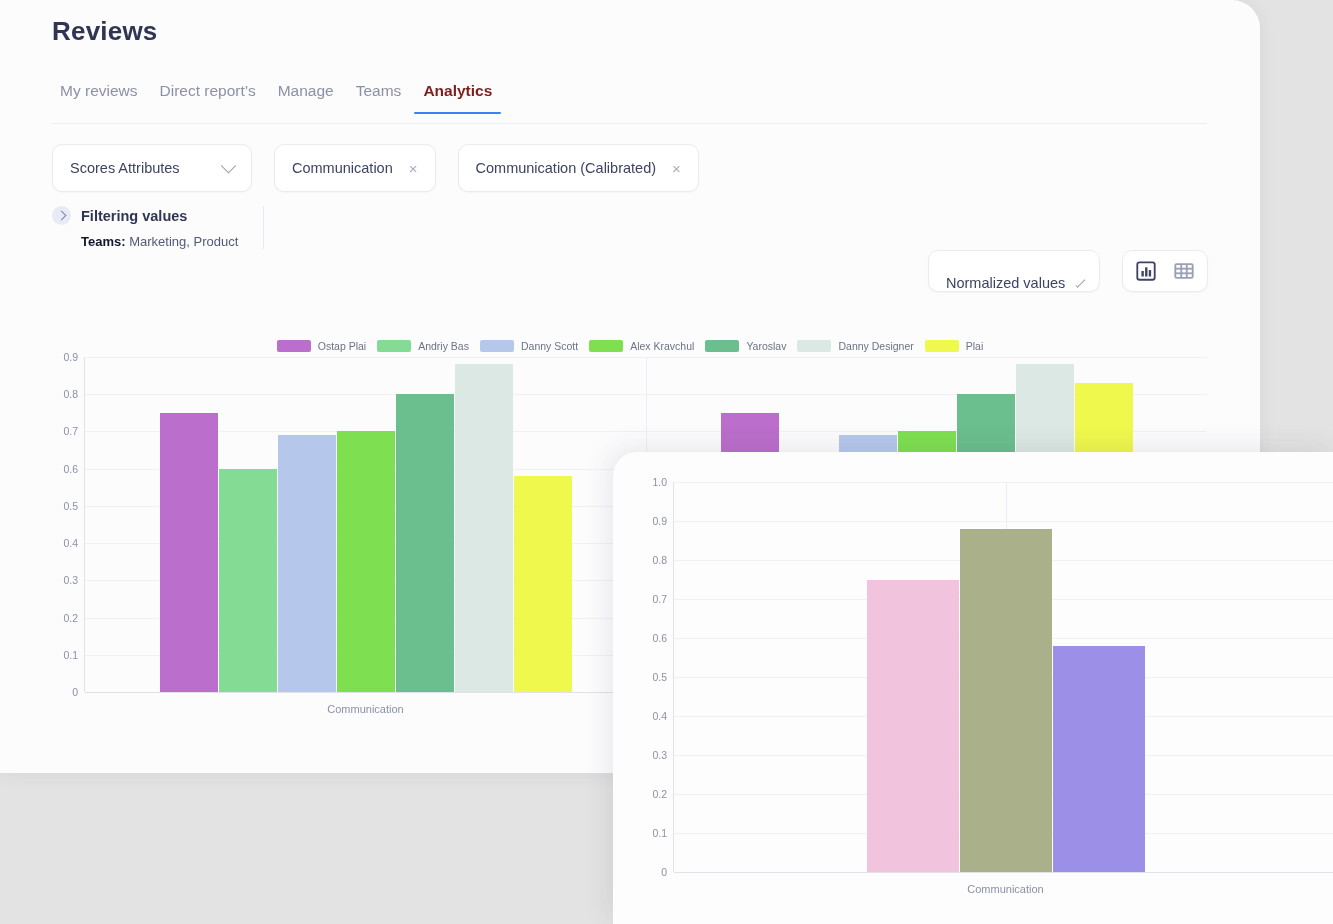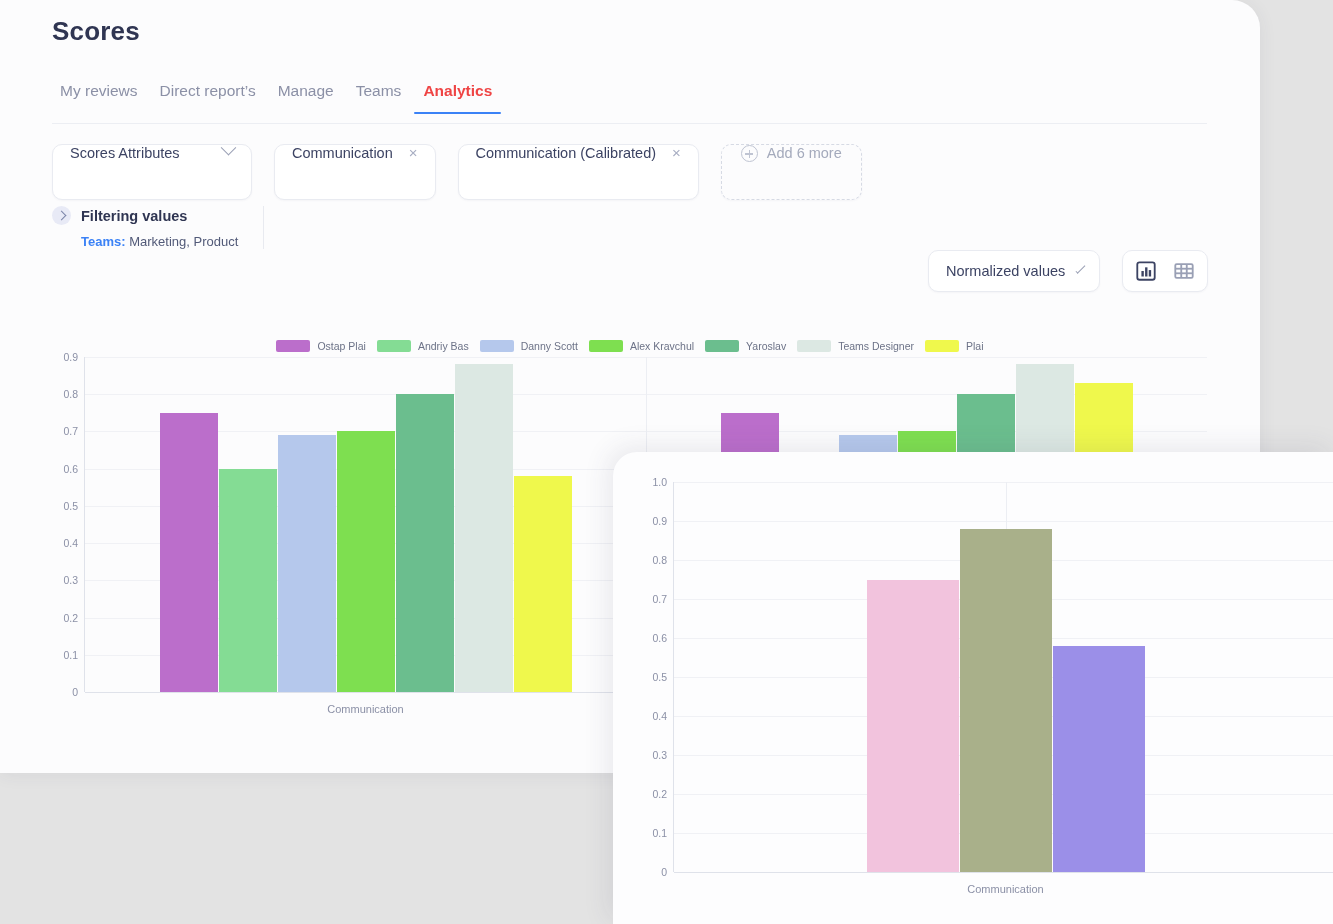--- a/index.html
+++ b/index.html
@@ -35,33 +35,33 @@
     border-bottom: 1px solid #eceef3;
     display: flex; align-items: flex-start; gap: 0; text-align: center;
   }
   .tab {
     position: relative;
     font-size: 15.5px; color: #8b90a6;
     padding: 0 11px 13px 11px;
     cursor: pointer; white-space: nowrap;
   }
   .tab:first-child { padding-left: 8px; }
-  .tab.active { color: #ef4444; font-weight: 700; }
+  .tab.active { color: #7f1d1d; font-weight: 700; }
   .tab.active::after {
     content: ""; position: absolute;
     left: 2px; right: 2px; bottom: -1px; height: 2.5px;
     background: #3b82f6; border-radius: 2px;
   }
 
   
   .chips { position: absolute; left: 52px; top: 144px; display: flex; gap: 22px; }
   .chip {
-    height: 56px; background: #fff;
+    height: 48px; background: #fff;
     border: 1px solid #e9ebf1; border-radius: 10px;
-    display: flex; align-items: flex-start; gap: 12px;
+    display: flex; align-items: center; gap: 12px;
     padding: 0 17px;
     font-size: 14.5px; color: #3c4363;
     box-shadow: 0 1px 2px rgba(60,60,90,.04);
     cursor: pointer; white-space: nowrap;
   }
   .chip.select { width: 200px; justify-content: space-between; }
   .chip .x { color: #a7adc2; font-size: 15px; line-height: 1; padding-left: 4px; }
   .chip.add {
     background: transparent; border: 1.5px dashed #d6dae4;
     color: #a4aabc; gap: 9px; padding: 0 19px;
@@ -93,36 +93,36 @@
     background: #e8eaf6; position: relative; flex: none;
   }
   .filt-caret::after {
     content: ""; position: absolute; left: 5.5px; top: 5.5px;
     width: 6px; height: 6px;
     border-top: 1.5px solid #7b84a8; border-right: 1.5px solid #7b84a8;
     transform: rotate(45deg);
   }
   .filt-title { font-size: 14.5px; font-weight: 700; color: #2f3552; }
   .filt-sub { margin-top: 9px; margin-left: 29px; font-size: 13px; color: #525a78; }
-  .filt-sub b { font-weight: 700; color: #3b82f6; }
+  .filt-sub b { font-weight: 700; color: #0f172a; }
 
   
   .controls {
     position: absolute; right: 52px; top: 250px;
     display: flex; align-items: center; gap: 22px;
   }
   .ctrl {
     height: 42px; background: #fff; border: 1px solid #e9ebf1;
     border-radius: 10px; display: flex; align-items: center;
     justify-content: space-between; gap: 14px; padding: 0 17px;
     font-size: 14.5px; color: #3c4363; cursor: pointer;
     box-shadow: 0 1px 2px rgba(60,60,90,.04); white-space: nowrap;
   }
   .ctrl.recipient { width: 172px; }
-  .ctrl.normalized { width: 172px; }
+  .ctrl.normalized { width: 172px; align-items: flex-end; }
   .toggle-group {
     height: 42px; background: #fff; border: 1px solid #e9ebf1;
     border-radius: 10px; display: flex; align-items: center;
     padding: 0 6px; gap: 4px;
     box-shadow: 0 1px 2px rgba(60,60,90,.04);
   }
   .tg-btn {
     width: 34px; height: 30px; display: flex;
     align-items: center; justify-content: center;
     border-radius: 6px; cursor: pointer;
@@ -182,21 +182,21 @@
   .chart-ov .axis-labels { width: 30px; }
   .chart-ov .bar { width: 92px; }
 </style>
 </head>
 <body>
 
 <div id="root">
 
   <div class="card">
 
-    <div class="page-title">Scores</div>
+    <div class="page-title">Reviews</div>
 
     <div class="tabs" id="tab-bar">
         <div class="tab">My reviews</div>
         <div class="tab">Direct report’s</div>
         <div class="tab">Manage</div>
         <div class="tab">Teams</div>
         <div class="tab active">Analytics</div>
       </div>
 
     <div class="chips" id="chip-row">
@@ -204,24 +204,20 @@
           <span>Scores Attributes</span>
           <span class="chev"></span>
         </div>
         <div class="chip">
           <span>Communication</span>
           <span class="x">×</span>
         </div>
         <div class="chip">
           <span>Communication (Calibrated)</span>
           <span class="x">×</span>
-        </div>
-        <div class="chip add">
-          <span class="plus-circ"></span>
-          <span>Add 6 more</span>
         </div>
       </div>
 
     <div class="filtering">
       <div class="filt-head">
         <span class="filt-caret"></span>
         <span class="filt-title">Filtering values</span>
       </div>
       <div class="filt-sub">
         <b>Teams:</b>
@@ -271,21 +267,21 @@
         <div class="lg-item">
           <span class="lg-sw" style="background: rgb(126, 223, 80);"></span>
           <span>Alex Kravchul</span>
         </div>
         <div class="lg-item">
           <span class="lg-sw" style="background: rgb(107, 190, 142);"></span>
           <span>Yaroslav</span>
         </div>
         <div class="lg-item">
           <span class="lg-sw" style="background: rgb(220, 232, 227);"></span>
-          <span>Teams Designer</span>
+          <span>Danny Designer</span>
         </div>
         <div class="lg-item">
           <span class="lg-sw" style="background: rgb(239, 248, 76);"></span>
           <span>Plai</span>
         </div>
       </div>
 
     <div class="chart-main">
       <div class="axis-labels" id="yaxis-main">
           <div class="ytick" style="top: 100%;">0</div>

